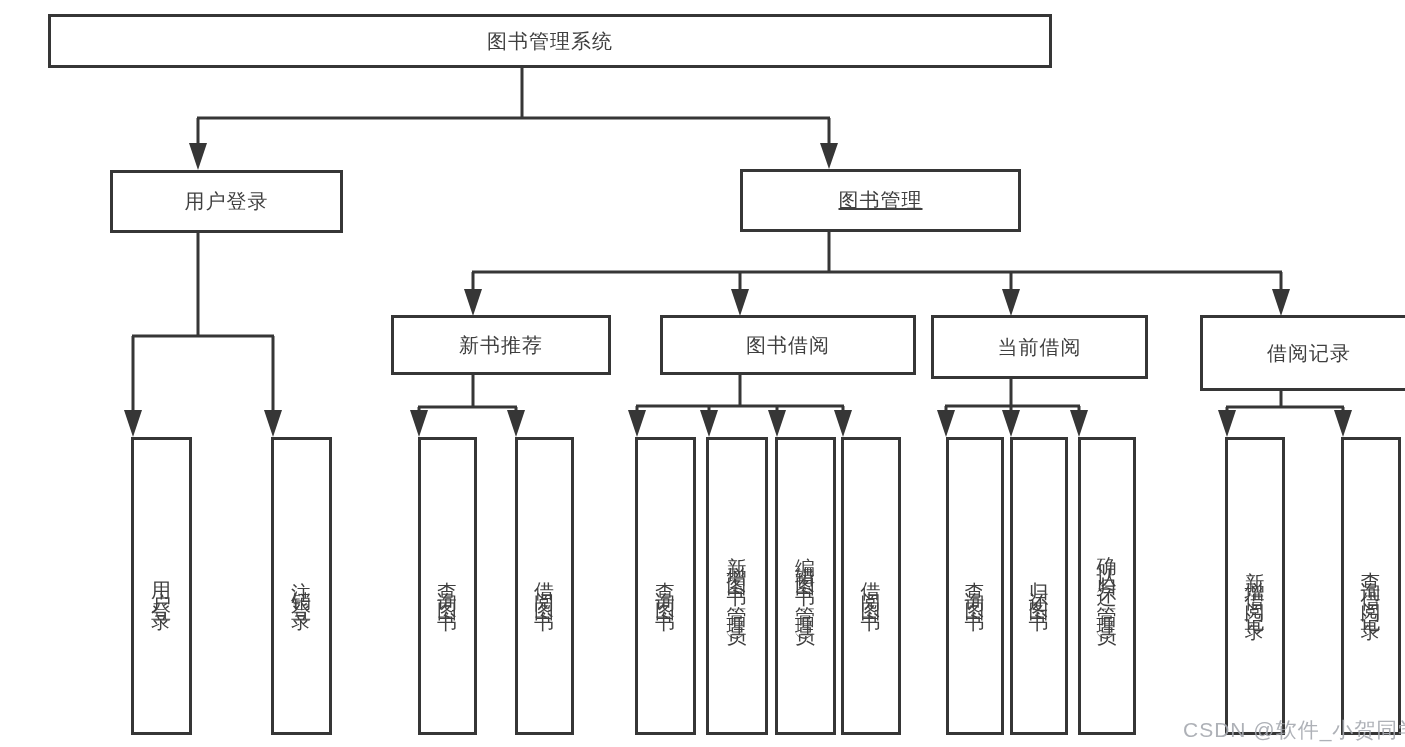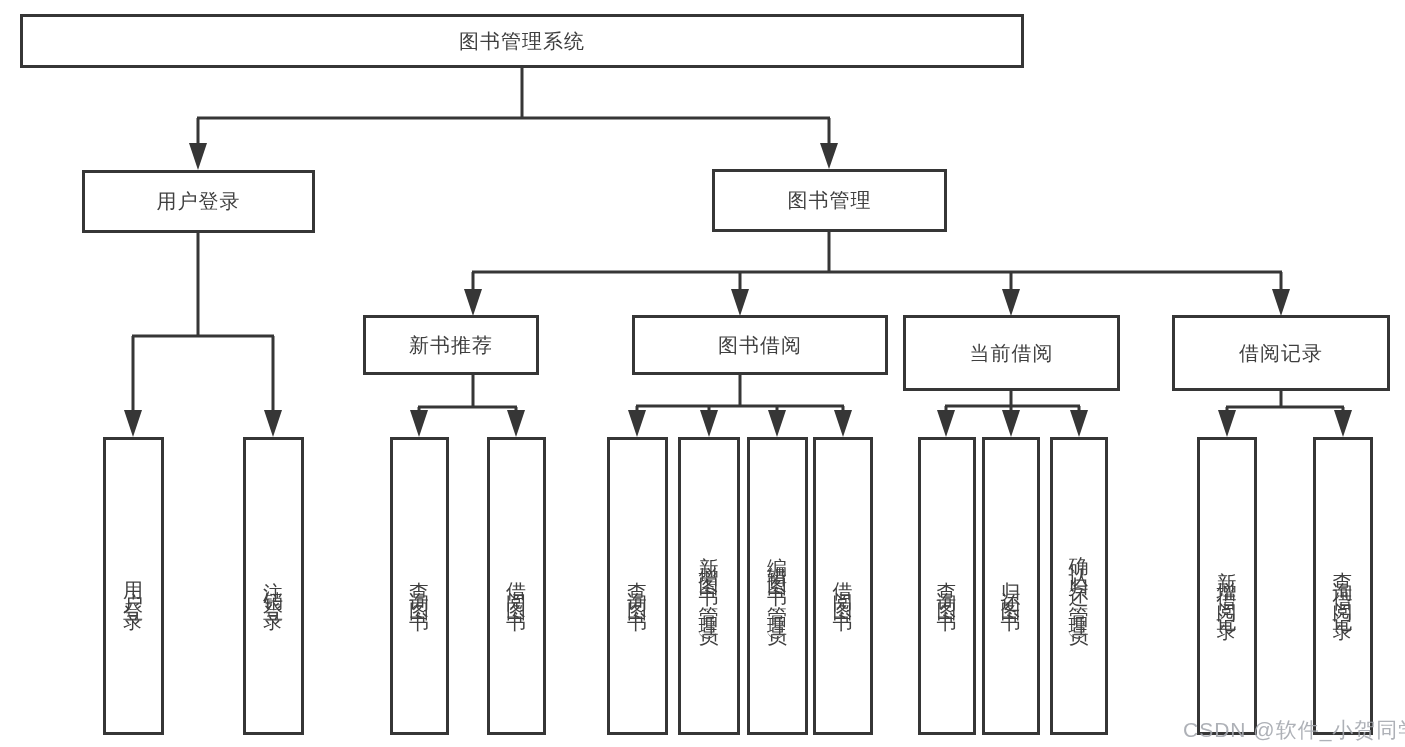--- a/index.html
+++ b/index.html
@@ -24,20 +24,21 @@
   }
   .node {
     position: absolute;
     box-sizing: border-box;
     border: 3px solid #363636;
     background: #ffffff;
     display: flex;
     align-items: center;
     justify-content: center;
     color: #3f3f3f;
+    margin-left: 28px;
   }
   .hbox {
     font-size: 20px;
     letter-spacing: 1px;
     text-align: center;
   }
   .vbox span {
     writing-mode: vertical-rl;
     text-orientation: mixed;
     font-size: 20px;
@@ -51,25 +52,25 @@
     top: 716px;
     font-size: 21px;
     color: rgba(165, 168, 175, 0.9);
     letter-spacing: 1px;
     white-space: nowrap;
   }
 
   
   #n-root  { left: 20px;   top: 14px;  width: 1004px; height: 54px; }
   #n-login { left: 82px;   top: 170px; width: 233px;  height: 63px; }
-  #n-mgmt  { left: 712px;  top: 169px; width: 235px;  height: 63px; }
-
-  #n-newbook { left: 363px;  top: 315px; width: 176px; height: 60px; }
+  #n-mgmt  { left: 712px;  top: 169px; width: 281px;  height: 63px; text-decoration: underline; }
+
+  #n-newbook { left: 363px;  top: 315px; width: 220px; height: 60px; }
   #n-borrow  { left: 632px;  top: 315px; width: 256px; height: 60px; }
-  #n-current { left: 903px;  top: 315px; width: 217px; height: 76px; }
+  #n-current { left: 903px;  top: 315px; width: 217px; height: 64px; }
   #n-records { left: 1172px; top: 315px; width: 218px; height: 76px; }
 
   .leaf { top: 437px; height: 298px; }
   #l-userlogin   { left: 103px;  width: 61px; }
   #l-logout      { left: 243px;  width: 61px; }
   #l-query-nb    { left: 390px;  width: 59px; }
   #l-borrow-nb   { left: 487px;  width: 59px; }
   #l-query-bb    { left: 607px;  width: 61px; }
   #l-add-bb      { left: 678px;  width: 62px; }
   #l-edit-bb     { left: 747px;  width: 61px; }

